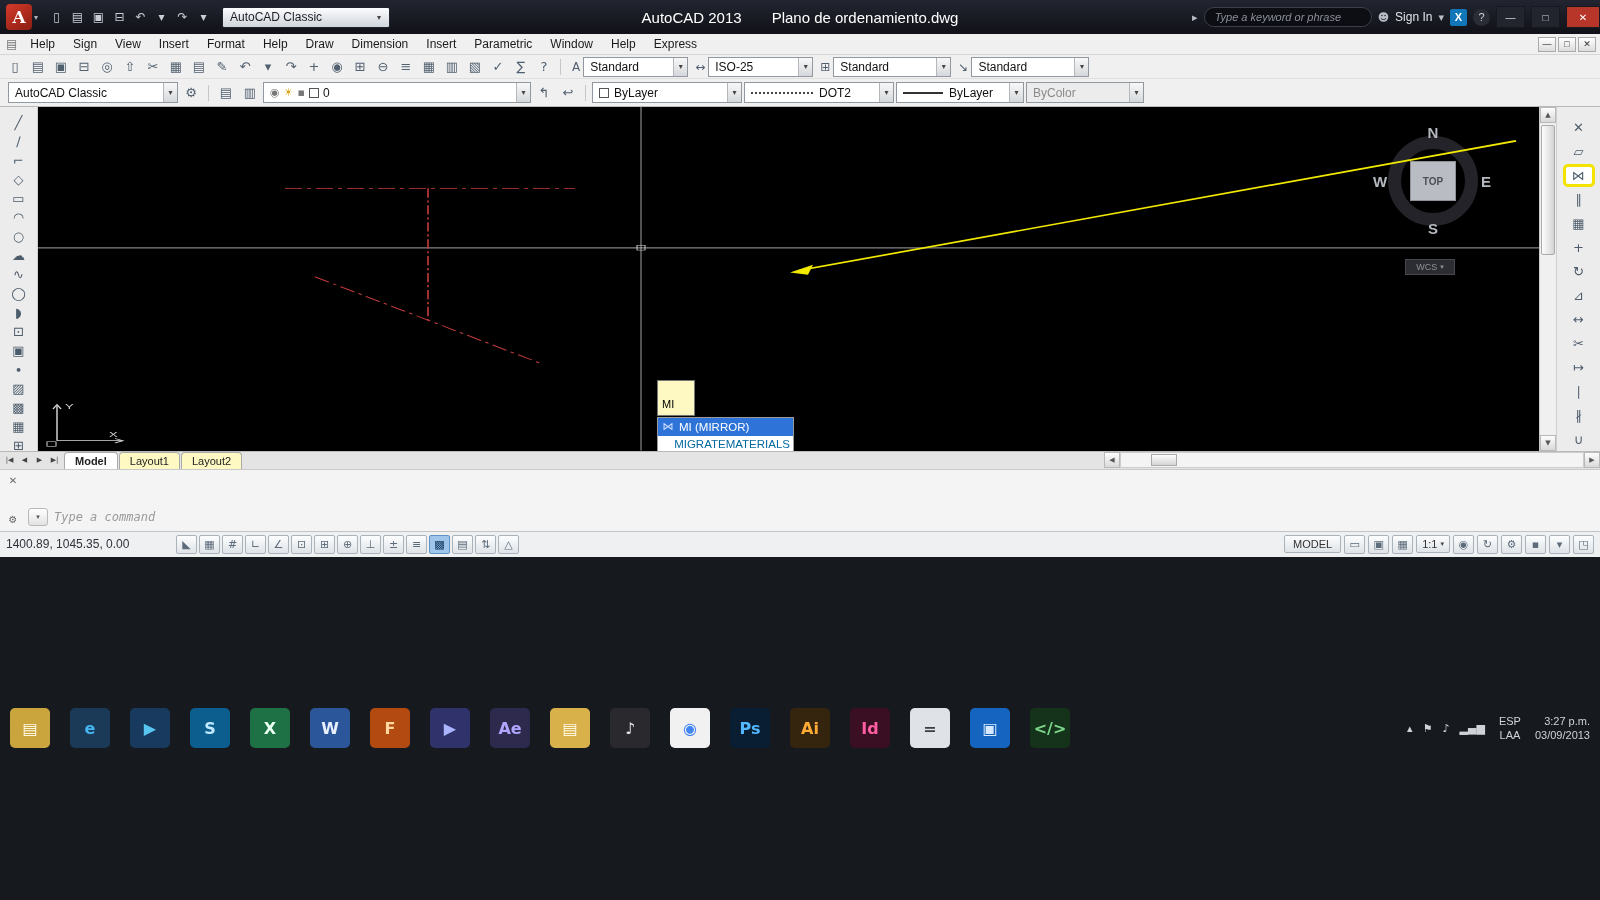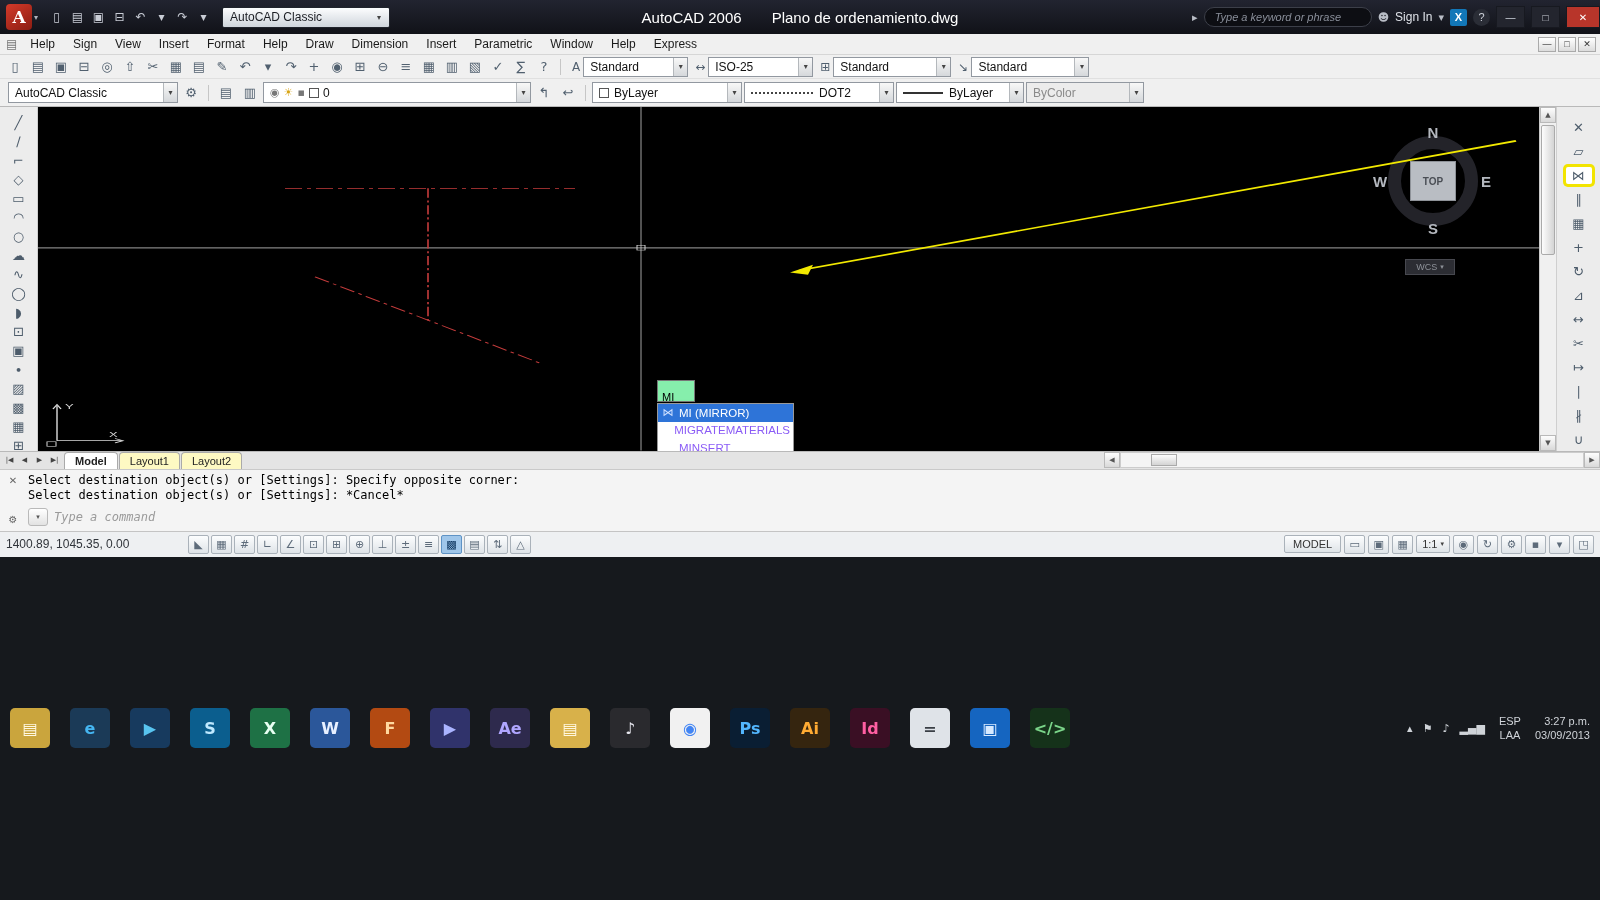--- a/index.html
+++ b/index.html
@@ -73,23 +73,23 @@
 .vc-ring{position:absolute;left:7px;top:7px;width:90px;height:90px;border-radius:50%;border:13px solid #232329}
 .vc-letter{position:absolute;color:#b4b8bf;font-weight:bold;font-size:15px}
 .vc-n{top:-5px;left:50%;transform:translateX(-50%)}
 .vc-s{bottom:-4px;left:50%;transform:translateX(-50%)}
 .vc-w{left:-8px;top:50%;transform:translateY(-50%)}
 .vc-e{right:-6px;top:50%;transform:translateY(-50%)}
 .vc-top{position:absolute;left:50%;top:50%;transform:translate(-50%,-50%);width:46px;height:40px;background:#b9bdc3;color:#4a4e55;font-size:10px;font-weight:bold;display:flex;align-items:center;justify-content:center;border:1px solid #8e9298}
 .wcs{position:absolute;right:84px;top:152px;width:50px;height:16px;background:#2c2d33;border:1px solid #47484f;color:#8d9198;font-size:9px;display:flex;align-items:center;justify-content:center;gap:3px}
 .wcs .ca{margin:0;width:auto;color:#8d9198;font-size:7px}
 .ac{position:absolute;left:619px;top:273px}
-.ac-input{width:38px;height:17px;background:#86efac;border:1px solid #777;color:#000;padding:10px 4px;font-size:11px}
+.ac-input{width:38px;height:17px;background:#fef9c3;border:1px solid #777;color:#000;padding:17px 4px;font-size:11px}
 .ac-list{margin-top:1px;width:137px;background:#fff;border:1px solid #999;box-shadow:2px 2px 5px rgba(0,0,0,.45)}
-.ac-item{height:17.5px;display:flex;align-items:center;gap:4px;padding:0 3px;color:#8b5cf6}
+.ac-item{height:17.5px;display:flex;align-items:center;gap:4px;padding:0 3px;color:#0369a1}
 .ac-item[data-state="selected"]{background:#2e74d8;color:#fff}
 .ac-ic{width:14px;text-align:center;color:#3a6fb5;font-size:11px;font-family:"DejaVu Sans",sans-serif}
 .ac-item[data-state="selected"] .ac-ic{color:#cfe0ff}
 .ac-label{font-size:11.5px;white-space:nowrap}
 .vscroll{width:17px;background:#f0f0f0;border-left:1px solid #c9c9c9;display:flex;flex-direction:column}
 .sbtn{height:16px;min-width:16px;background:linear-gradient(#fdfdfd,#d9d9d9);border:1px solid #b9b9b9;color:#555;font-size:7px;display:flex;align-items:center;justify-content:center;font-family:"DejaVu Sans",sans-serif}
 .vtrack{flex:1;position:relative}
 .vthumb{position:absolute;left:1px;right:1px;top:2px;height:130px;background:linear-gradient(90deg,#fdfdfd,#d4d4d4);border:1px solid #aaa;border-radius:2px}
 .rtb{width:44px;background:#ececec;border-left:1px solid #cfcfcf;display:flex;flex-direction:column;align-items:center;padding-top:12px;gap:7px}
 .rtb .ticon[data-state="highlighted"]{box-shadow:0 0 0 3px #f2e400;background:#fff}
@@ -110,21 +110,21 @@
 .cmd{flex:0 0 62px;background:#f4f4f4;border-top:1px solid #c9c9c9;display:flex}
 .cmd-gutter{width:26px;display:flex;flex-direction:column;justify-content:space-between;align-items:center;padding:4px 0;color:#666}
 .gicon{font-size:10px;width:16px;height:14px;display:flex;align-items:center;justify-content:center;font-family:"DejaVu Sans",sans-serif}
 .cmd-body{flex:1;display:flex;flex-direction:column;padding:3px 4px 4px 2px}
 .cmd-line{font-family:"DejaVu Sans Mono",monospace;font-size:12px;color:#000;line-height:15px;white-space:pre}
 .cmd-input-row{margin-top:auto;display:flex;align-items:center;gap:6px;height:20px}
 .cmd-dd{width:20px;height:18px;border:1px solid #b9b9b9;border-radius:3px;background:linear-gradient(#fff,#e2e2e2);display:flex;align-items:center;justify-content:center;font-size:7px;color:#555;font-family:"DejaVu Sans",sans-serif}
 .cmd-placeholder{font-family:"DejaVu Sans Mono",monospace;font-size:12px;font-style:italic;color:#9a9a9a}
 
 
-.statusbar{flex:0 0 26px;background:#eef0f2;border-top:1px solid #c4c4c4;display:flex;align-items:center;padding:0 6px;gap:20px}
+.statusbar{flex:0 0 26px;background:#eef0f2;border-top:1px solid #c4c4c4;display:flex;align-items:center;padding:0 6px;gap:8px}
 .coords{width:150px;font-size:12px;color:#30343a}
 .toggles{display:flex;gap:2px;margin-left:12px}
 .toggle,.sb-ic{width:21px;height:19px;border:1px solid #aab2ba;border-radius:2px;background:linear-gradient(#fcfdfe,#dfe4e8);color:#5d6b7a;font-size:11px;display:flex;align-items:center;justify-content:center;font-family:"DejaVu Sans",sans-serif}
 .toggle[data-state="on"]{background:#9fc6ea;border-color:#5f93c5;color:#123a63}
 .sb-spacer{flex:1}
 .sb-right{display:flex;align-items:center;gap:3px}
 .model-btn{padding:2px 8px;border:1px solid #aab2ba;border-radius:2px;background:linear-gradient(#fcfdfe,#dfe4e8);font-size:11px;color:#333}
 .scale-group{display:flex;align-items:center;gap:3px;border:1px solid #aab2ba;border-radius:2px;background:linear-gradient(#fcfdfe,#dfe4e8);padding:2px 5px;font-size:11px;color:#333}
 .scale-group .ca{margin:0;width:auto;font-size:7px}
 
@@ -156,21 +156,21 @@
         <div class="qicon">↶</div>
         <div class="qicon">▾</div>
         <div class="qicon">↷</div>
         <div class="qicon">▾</div>
     </div>
     <div class="ws-combo">
       <span class="grow">AutoCAD Classic</span>
       <span class="ca">▾</span>
     </div>
     <div class="title-center">
-      <span>AutoCAD 2006</span>
+      <span>AutoCAD 2013</span>
       <span>Plano de ordenamiento.dwg</span>
     </div>
     <div class="tb-right">
       <span class="ic-sm">▸</span>
       <input class="search" placeholder="Type a keyword or phrase" style="">
       <span class="ic-sm">☻</span>
       <span class="signin">Sign In</span>
       <span class="ic-sm">▾</span>
       <span class="xch">X</span>
       <span class="helpq">?</span>
@@ -424,24 +424,20 @@
       <div class="sbtn">▶</div>
     </div>
   </div>
 
   <div class="cmd">
     <div class="cmd-gutter">
       <div class="gicon">✕</div>
       <div class="gicon">⚙</div>
     </div>
     <div class="cmd-body">
-      <div>
-        <div class="cmd-line">Select destination object(s) or [Settings]: Specify opposite corner:</div>
-          <div class="cmd-line">Select destination object(s) or [Settings]: *Cancel*</div>
-      </div>
       <div class="cmd-input-row">
         <span class="cmd-dd">▾</span>
         <span class="cmd-placeholder">Type a command</span>
       </div>
     </div>
   </div>
 
   <div class="statusbar">
     <div class="coords">1400.89, 1045.35, 0.00</div>
     <div class="toggles">

